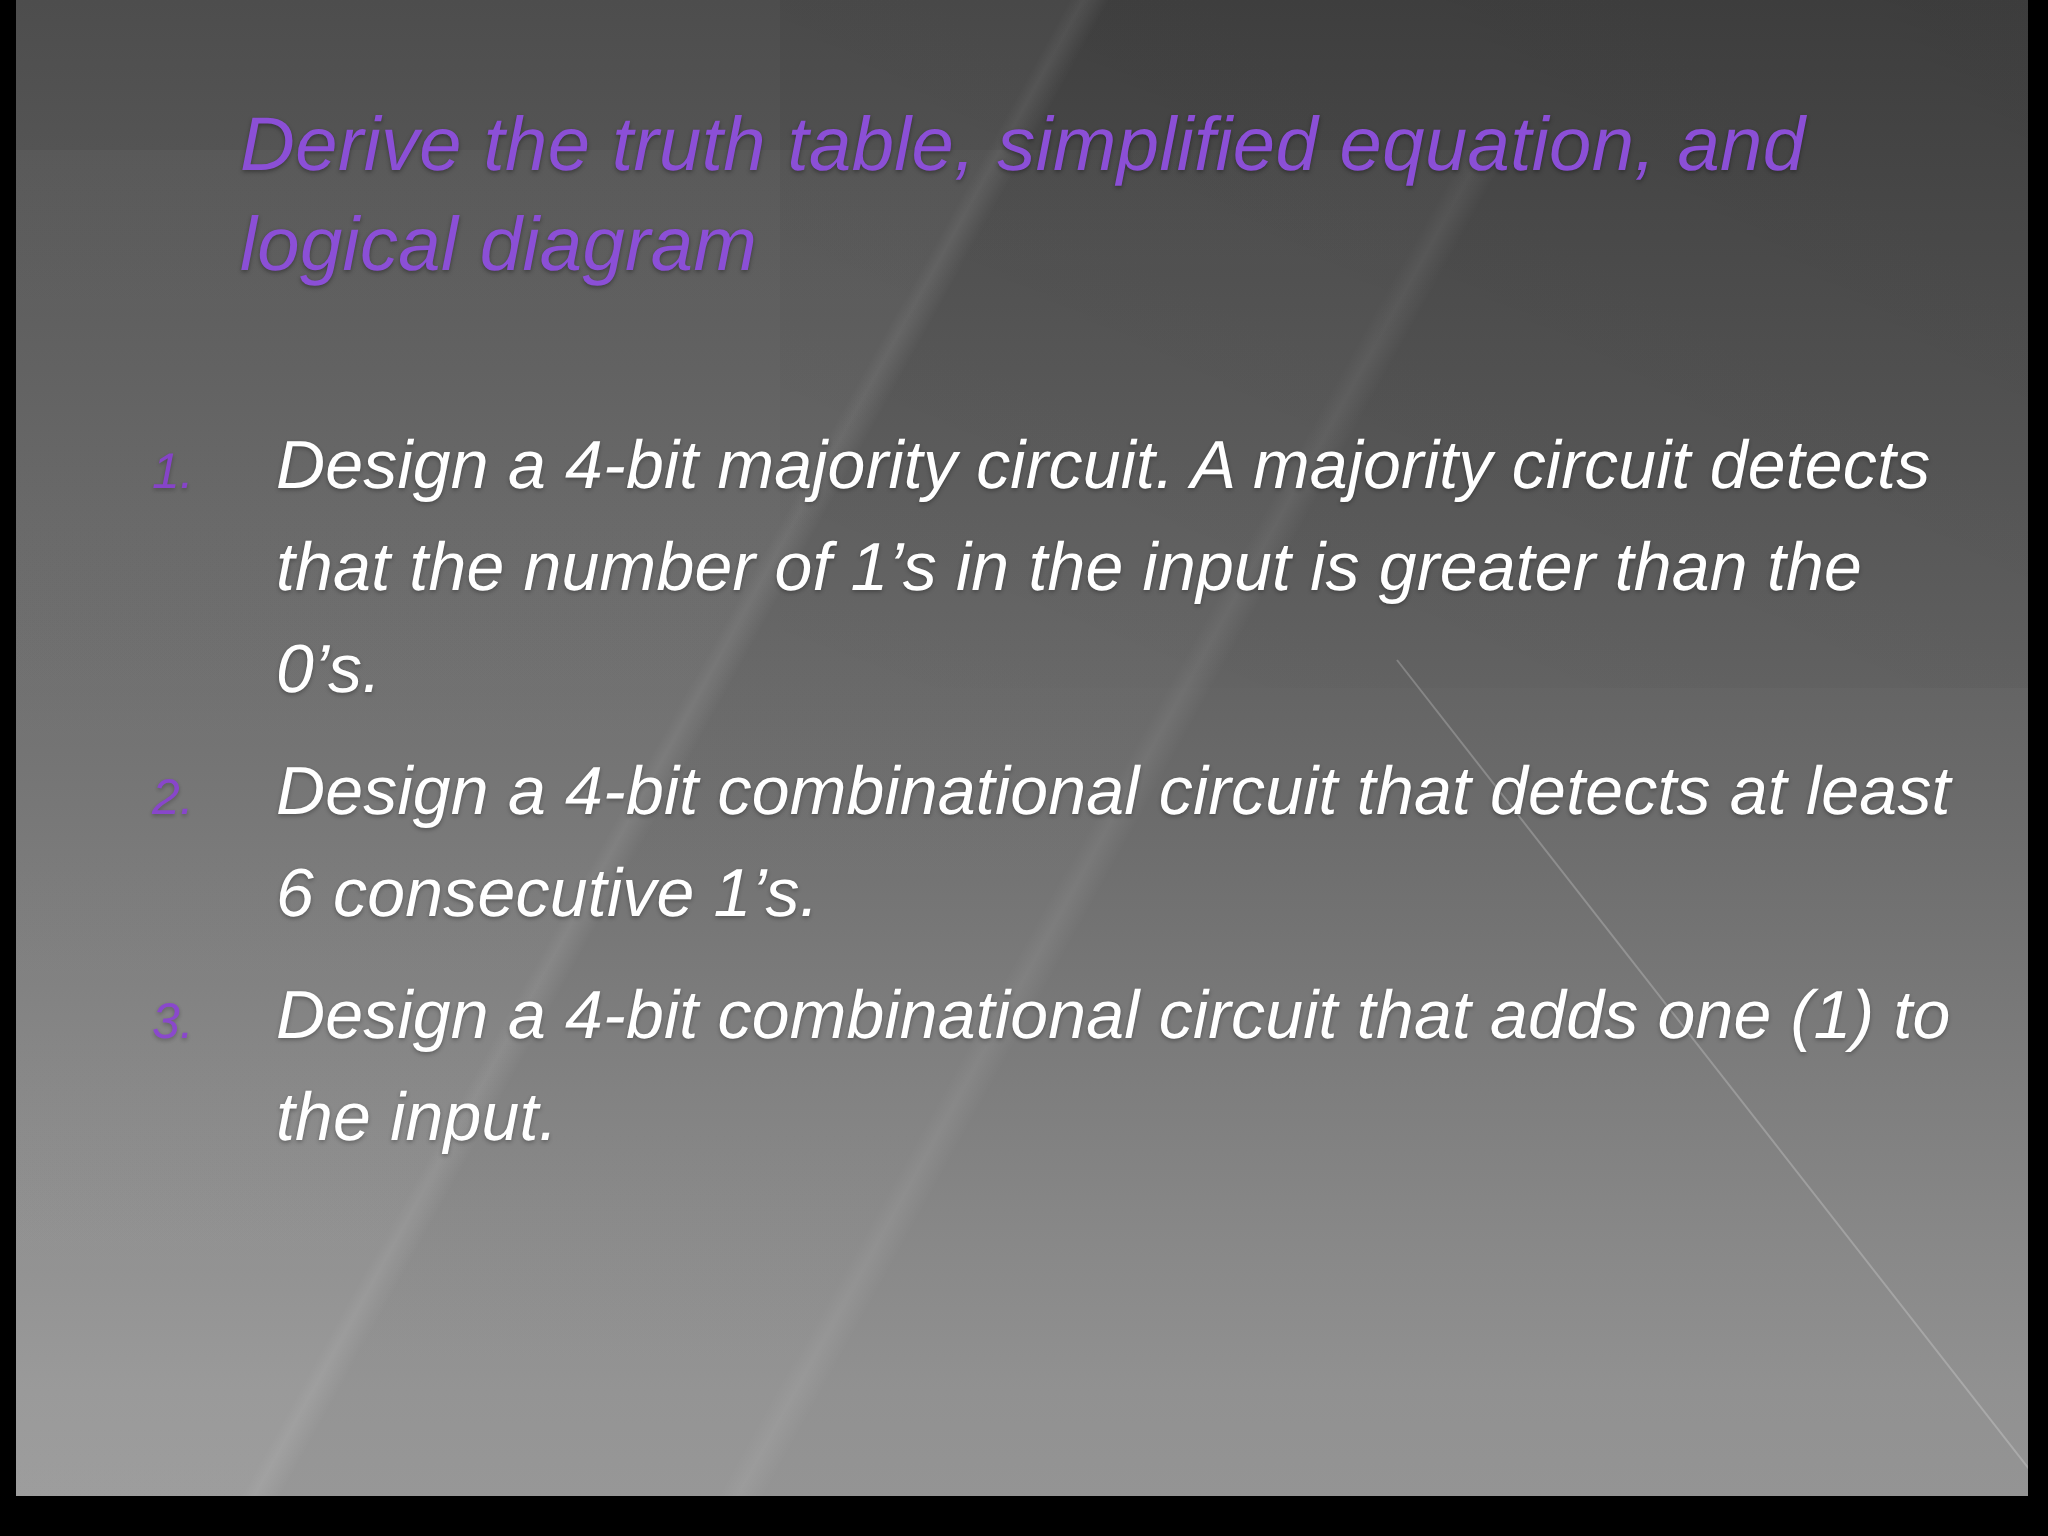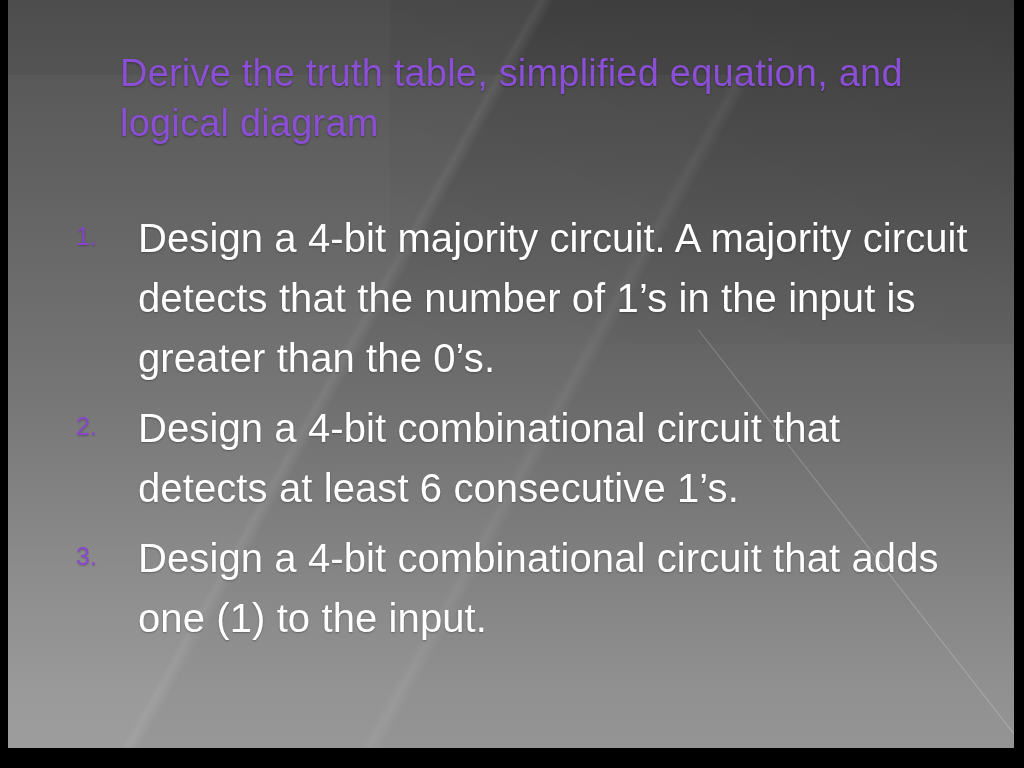--- a/index.html
+++ b/index.html
@@ -14,20 +14,21 @@
     font-family: "Liberation Sans", sans-serif;
   }
 
   
   #slide-frame {
     position: relative;
     width: 1024px;
     height: 768px;
     background: #000000;
     overflow: hidden;
+    font-style: italic;
   }
 
   
   #slide-canvas {
     position: absolute;
     left: 8px;
     top: 0px;
     width: 1006px;   
     height: 748px;   
     overflow: hidden;
@@ -150,21 +151,21 @@
     color: #8b3fd8;
     opacity: 0.86;
     padding-top: 16px;
     padding-left: 6px;
     box-sizing: border-box;
     text-shadow: 0 1px 2px rgba(0,0,0,0.3);
   }
 
   .list-text {
     flex: 1 1 auto;
-    font-size: 40px;
+    font-size: 34px;
     line-height: 1.50;
     color: #ffffff;
     letter-spacing: 0.1px;
     text-shadow: 0 1px 2px rgba(0,0,0,0.30);
   }
 </style>
 </head>
 <body>
 
 <div id="slide-frame">

